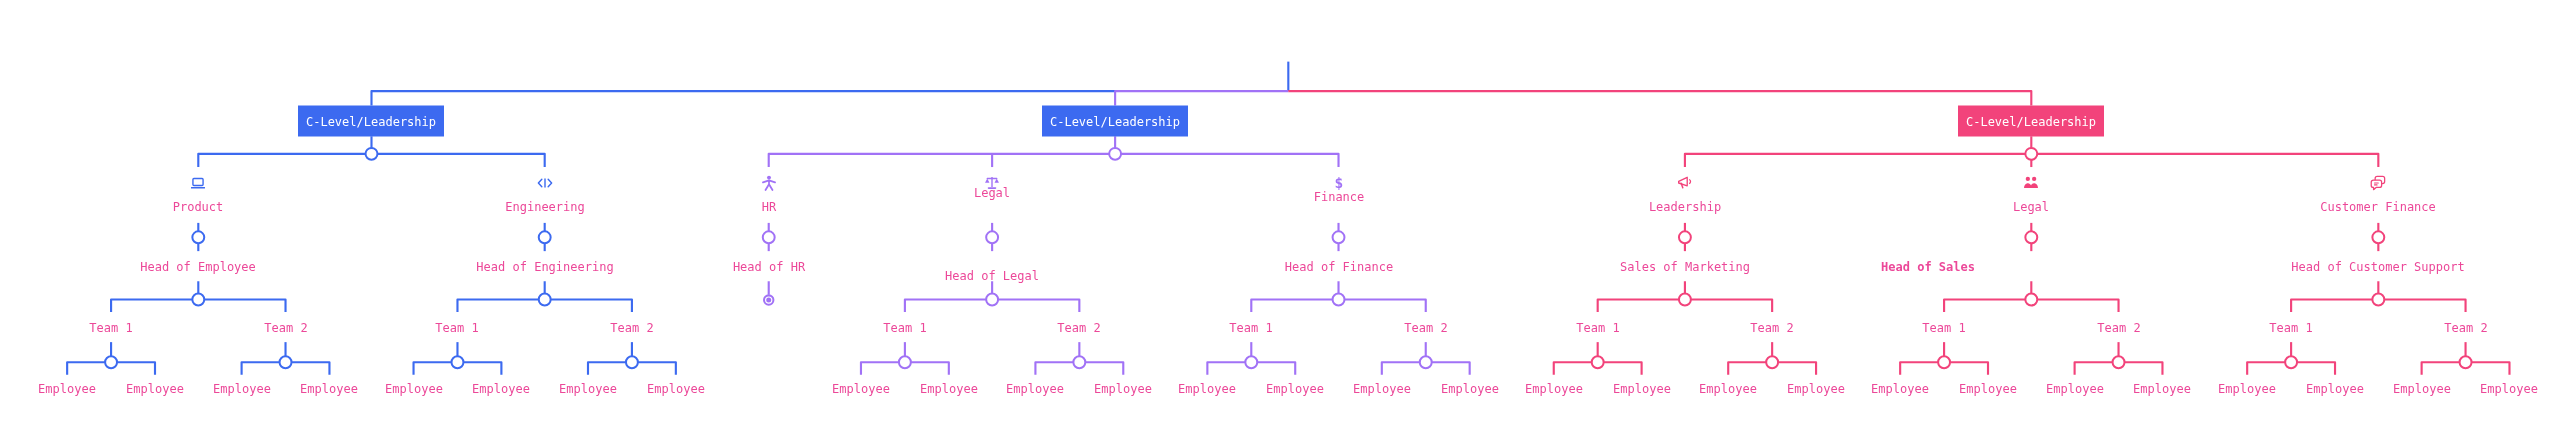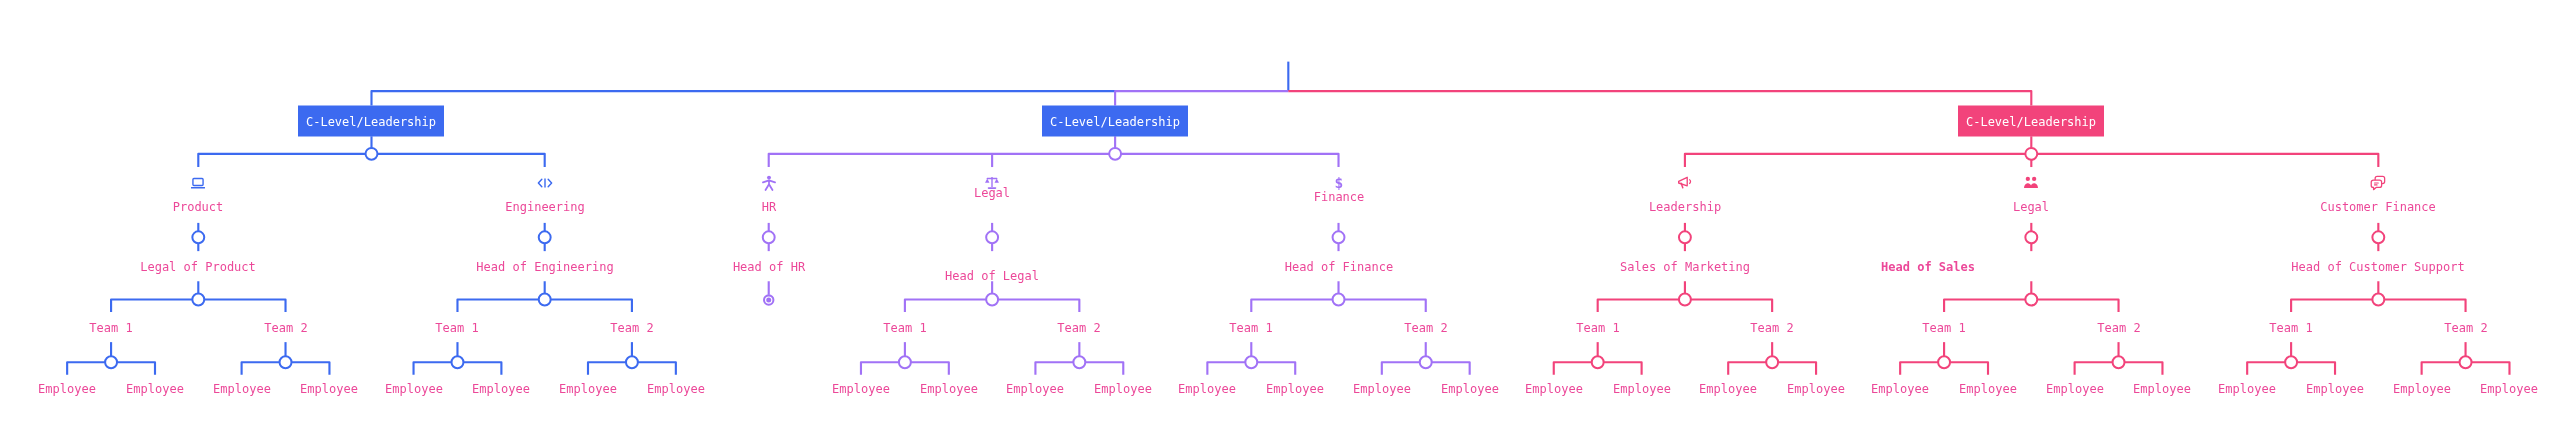--- a/index.html
+++ b/index.html
@@ -116,21 +116,21 @@
       <path d="M3859 597 L3859 577 L3999 577 L3999 597" fill="none" stroke="#f2437b" stroke-width="3.4" stroke-linejoin="round"></path>
       <circle cx="3929" cy="577" r="9.5" fill="#ffffff" stroke="#f2437b" stroke-width="3.2"></circle>
     </svg>
   <div id="nodes">
       <div class="clevel" style="left: 371px; top: 121px; background: rgb(60, 106, 240);">C-Level/Leadership</div>
       <div class="icon" style="left: 198px; top: 183px;"><svg width="19" height="19" viewBox="0 0 30 30">
           <rect x="7" y="8" width="16" height="11" rx="1.5" fill="none" stroke="#3c6af0" stroke-width="2.2"></rect>
           <line x1="4" y1="22.6" x2="26" y2="22.6" stroke="#3c6af0" stroke-width="2.4"></line>
         </svg></div>
       <div class="lbl" style="left: 198px; top: 207px;">Product</div>
-      <div class="lbl" style="left: 198px; top: 267px;">Legal of Product</div>
+      <div class="lbl" style="left: 198px; top: 267px;">Head of Employee</div>
       <div class="lbl" style="left: 111px; top: 328px;">Team 1</div>
       <div class="lbl" style="left: 67px; top: 389px;">Employee</div>
       <div class="lbl" style="left: 155px; top: 389px;">Employee</div>
       <div class="lbl" style="left: 286px; top: 328px;">Team 2</div>
       <div class="lbl" style="left: 242px; top: 389px;">Employee</div>
       <div class="lbl" style="left: 329px; top: 389px;">Employee</div>
       <div class="icon" style="left: 545px; top: 183px;"><svg width="19" height="19" viewBox="0 0 30 30">
           <path d="M10 9 L4.5 15 L10 21" fill="none" stroke="#3c6af0" stroke-width="2.2" stroke-linecap="round" stroke-linejoin="round"></path>
           <path d="M20 9 L25.5 15 L20 21" fill="none" stroke="#3c6af0" stroke-width="2.2" stroke-linecap="round" stroke-linejoin="round"></path>
           <line x1="15" y1="8.5" x2="15" y2="21.5" stroke="#3c6af0" stroke-width="2.2" stroke-linecap="round"></line>

